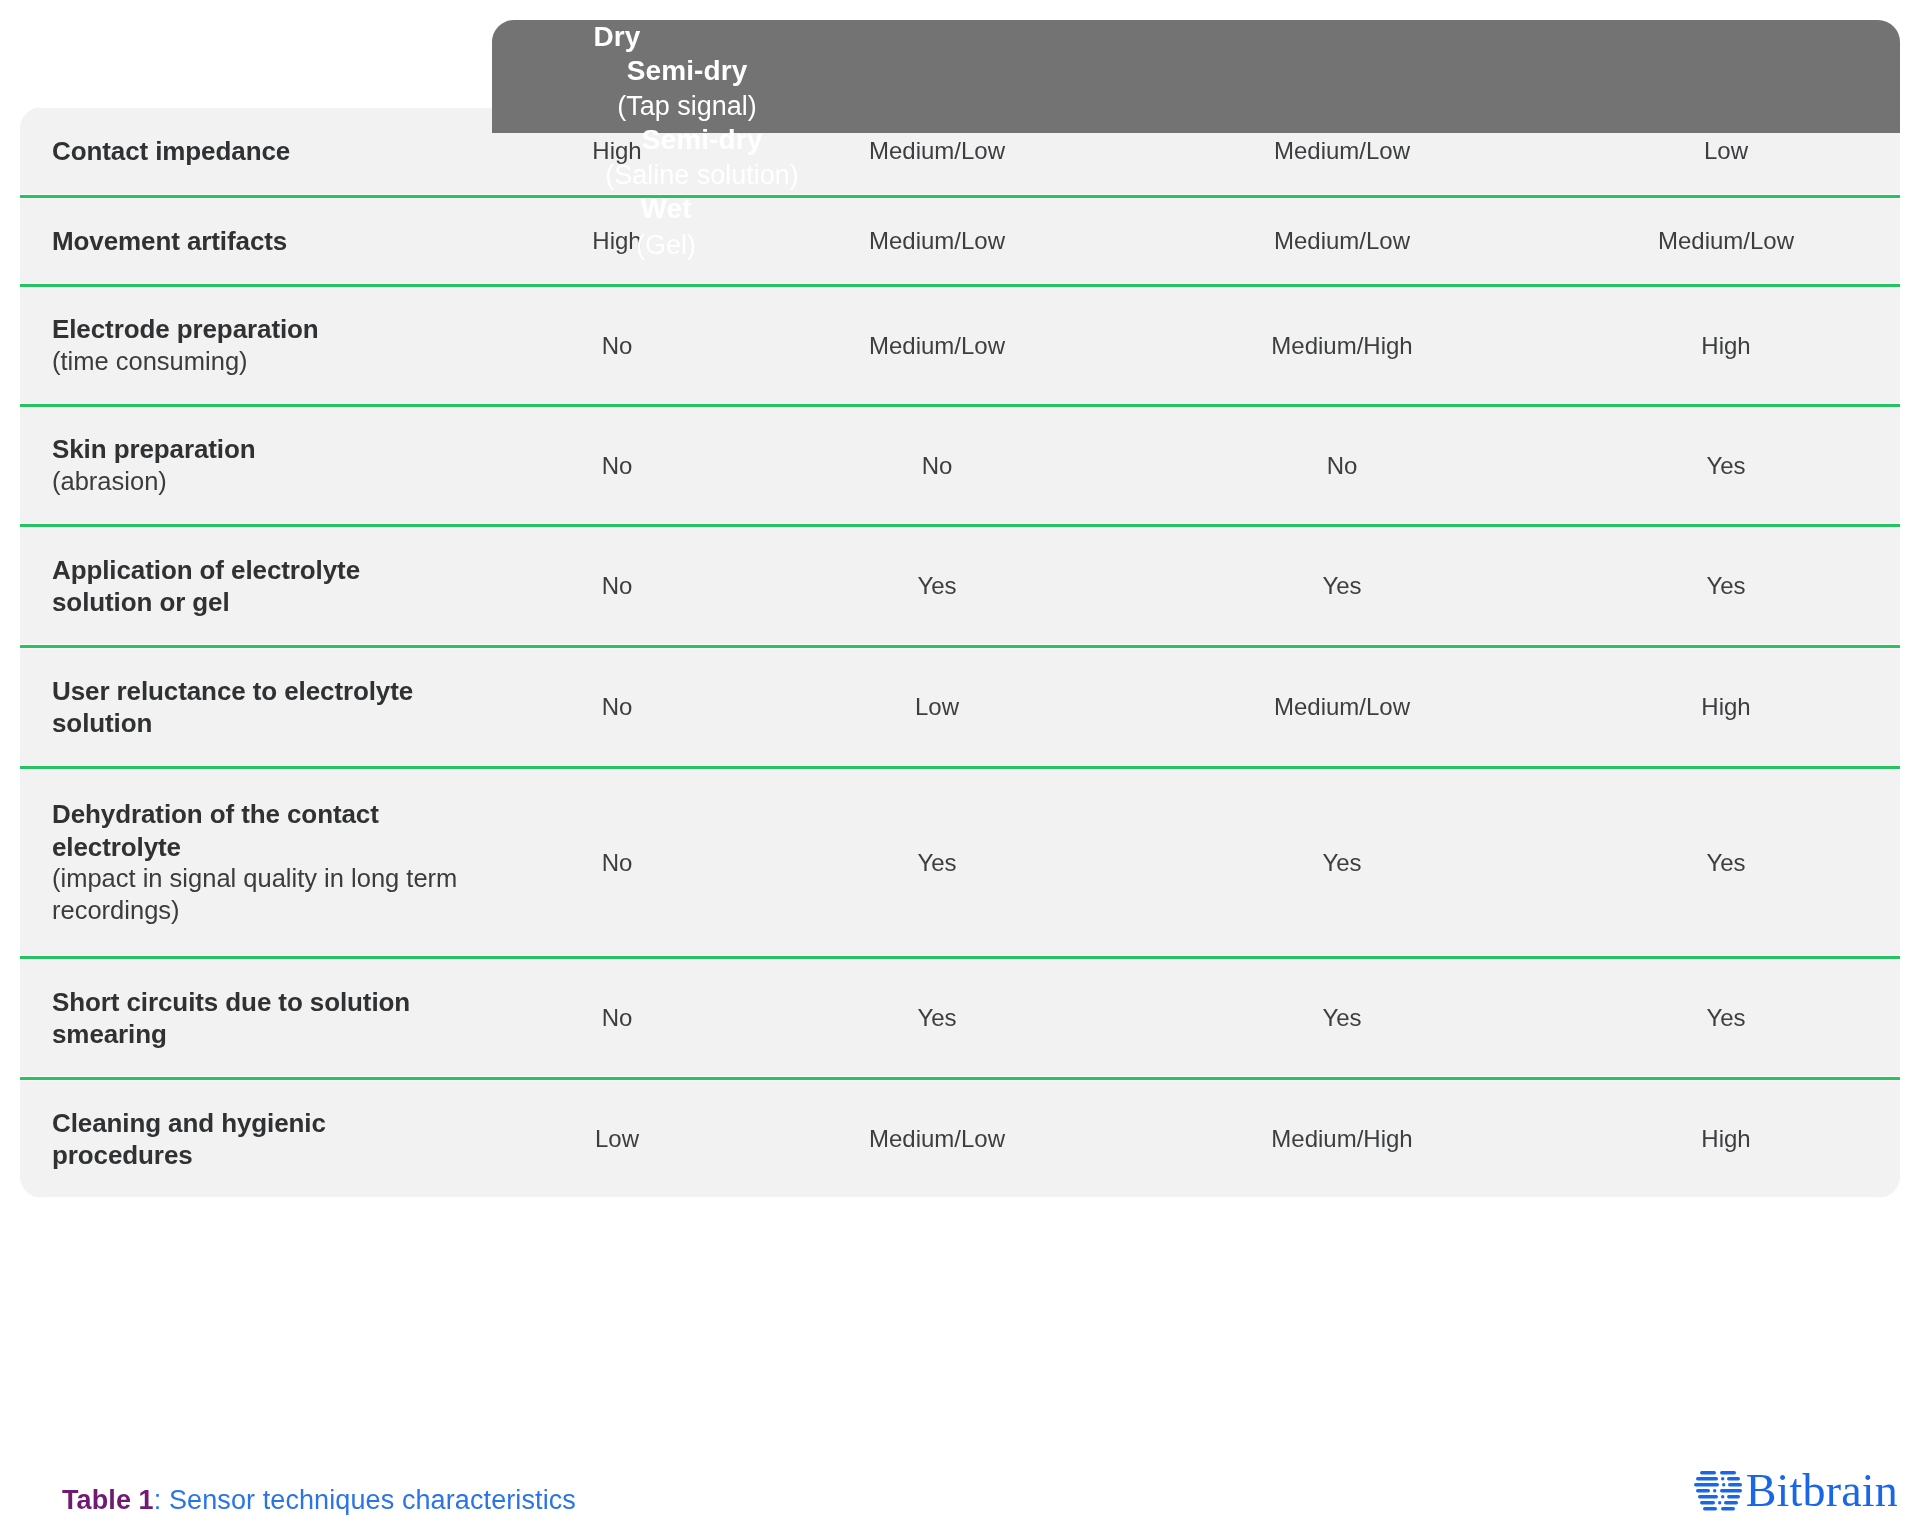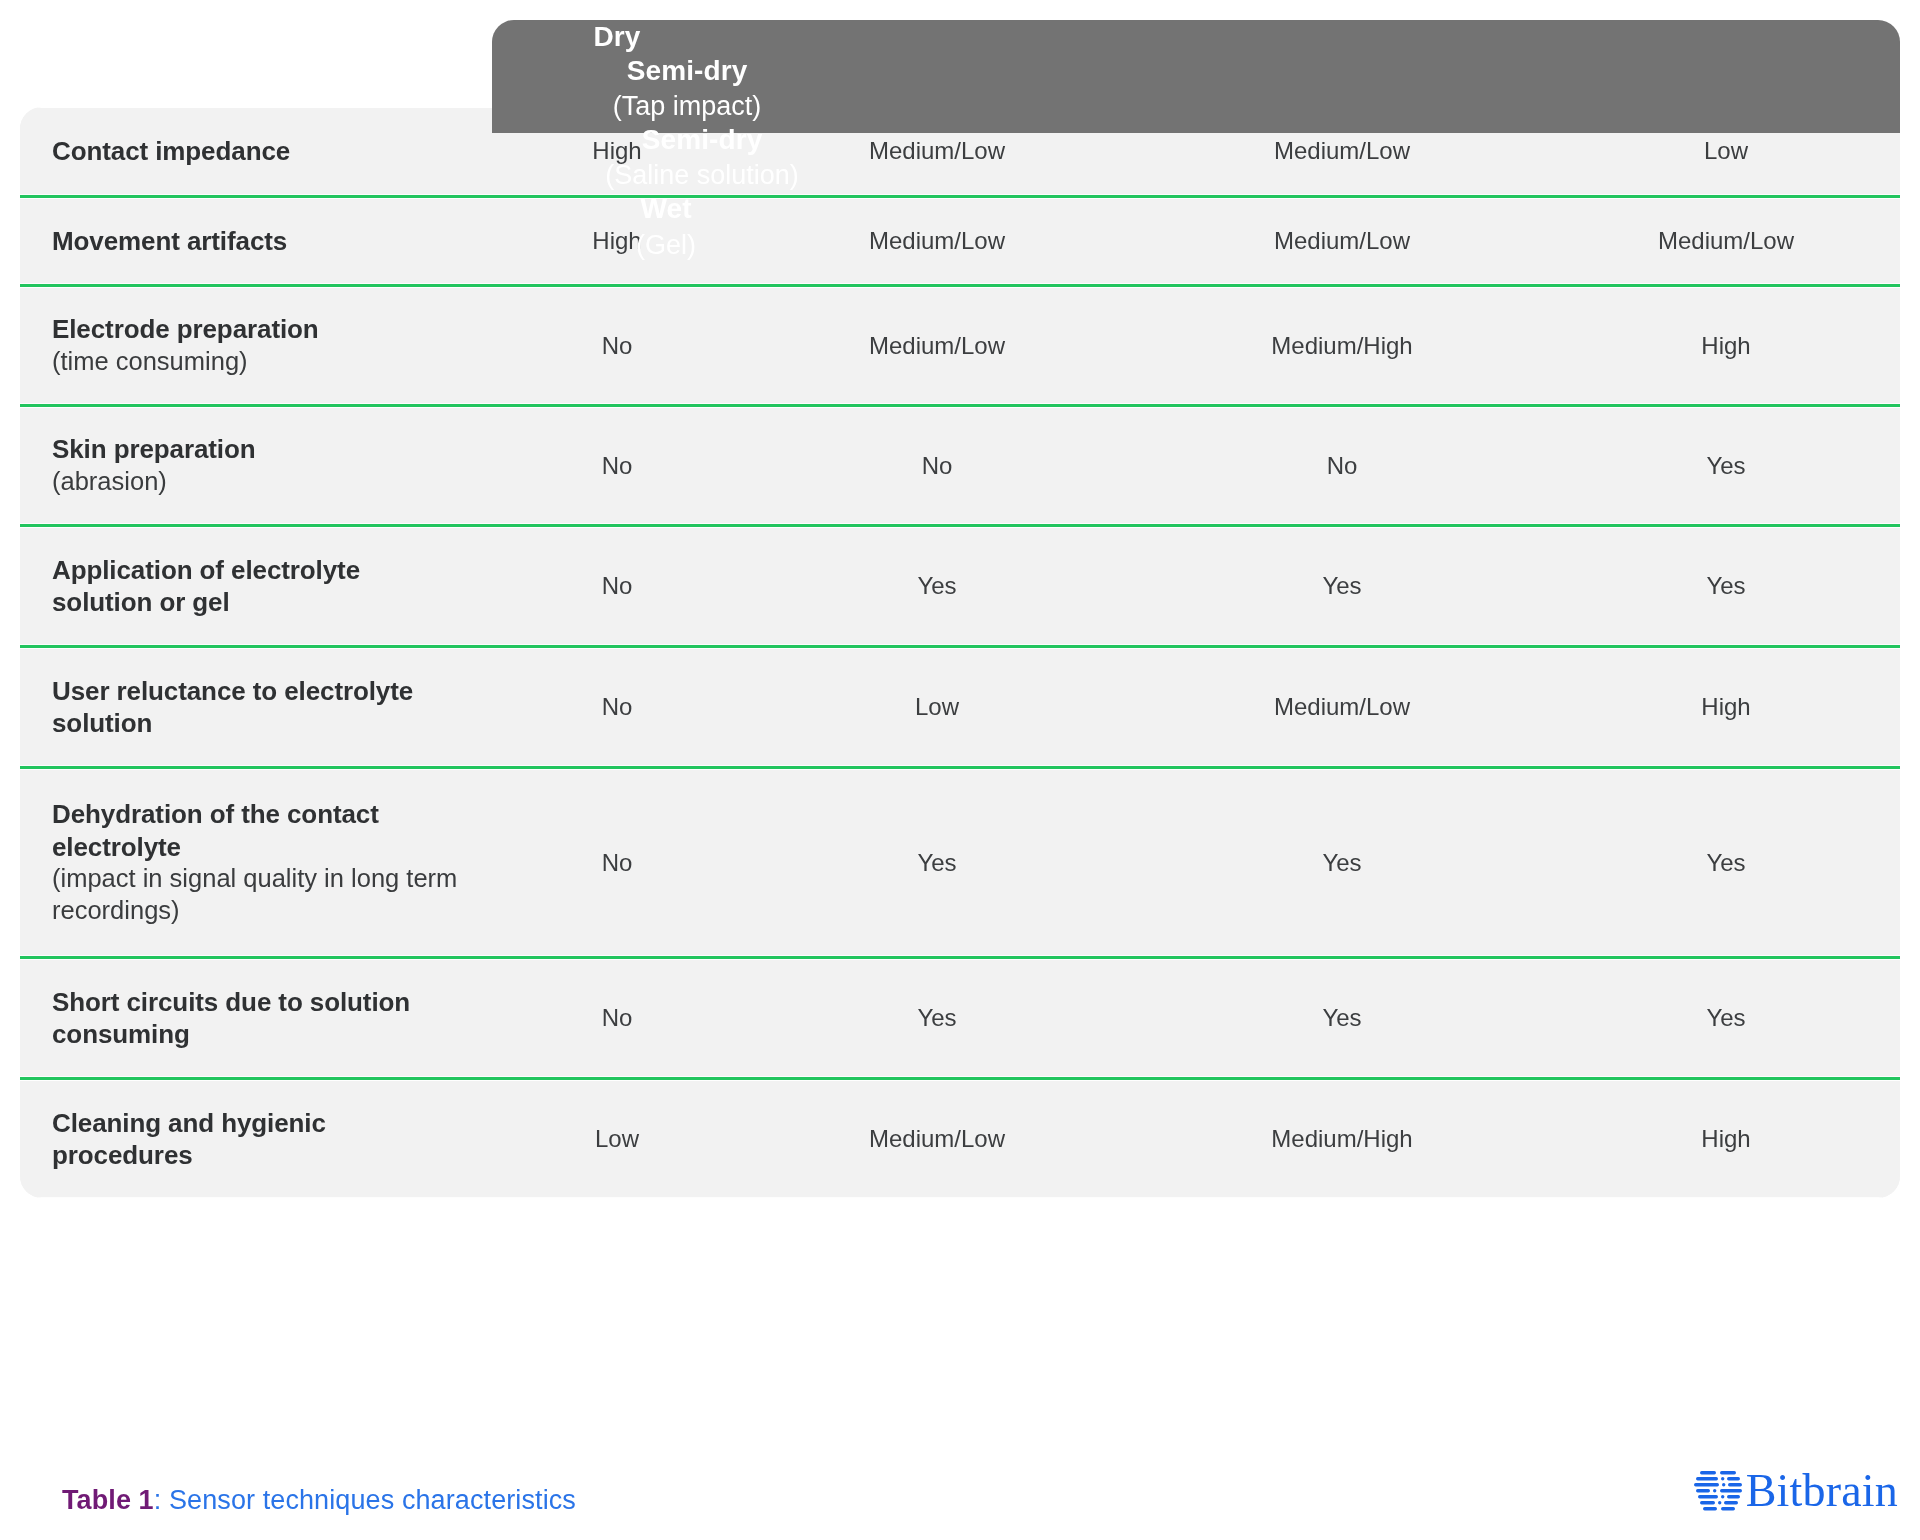--- a/index.html
+++ b/index.html
@@ -252,21 +252,21 @@
       <div class="cells">
         <div class="cell col-0">No</div>
         <div class="cell col-1">Yes</div>
         <div class="cell col-2">Yes</div>
         <div class="cell col-3">Yes</div>
       </div>
     </div>
 
     <div class="row h-8">
       <div class="row-label">
-        <span class="lbl-main">Short circuits due to solution consuming</span>
+        <span class="lbl-main">Short circuits due to solution smearing</span>
       </div>
       <div class="cells">
         <div class="cell col-0">No</div>
         <div class="cell col-1">Yes</div>
         <div class="cell col-2">Yes</div>
         <div class="cell col-3">Yes</div>
       </div>
     </div>
 
     <div class="row h-9">
@@ -282,21 +282,21 @@
     </div>
 
   </div>
 
   <div class="header-band">
     <div class="header-cell col-0">
       <span class="h-main">Dry</span>
     </div>
     <div class="header-cell col-1">
       <span class="h-main">Semi-dry</span>
-      <span class="h-sub">(Tap impact)</span>
+      <span class="h-sub">(Tap signal)</span>
     </div>
     <div class="header-cell col-2">
       <span class="h-main">Semi-dry</span>
       <span class="h-sub">(Saline solution)</span>
     </div>
     <div class="header-cell col-3">
       <span class="h-main">Wet</span>
       <span class="h-sub">(Gel)</span>
     </div>
   </div>

